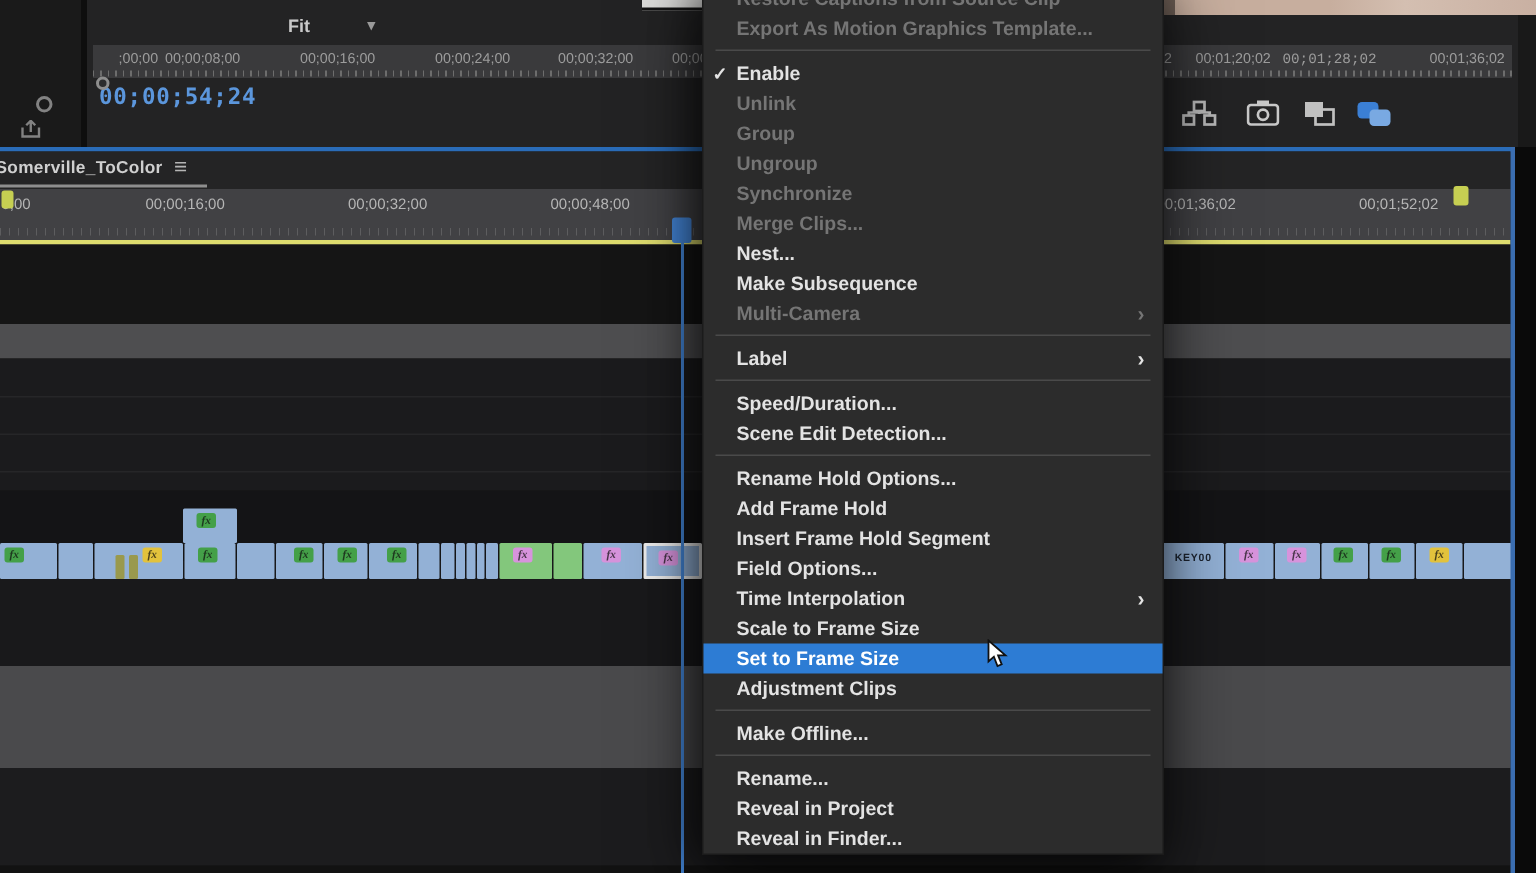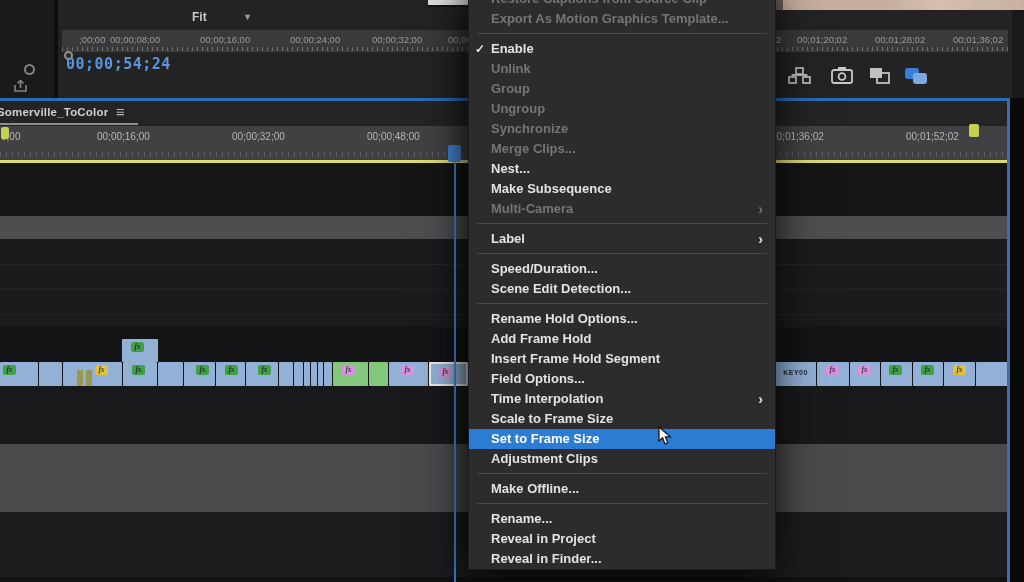--- a/index.html
+++ b/index.html
@@ -114,21 +114,21 @@
     <div class="abs mini-ruler" id="monRuler">
       <div class="ticks"></div>
     <div class="rl" style="left: 1px; margin-left: 16px;">;00;00</div>
         <div class="rl" style="left: 48px;">00;00;08;00</div>
         <div class="rl" style="left: 138px;">00;00;16;00</div>
         <div class="rl" style="left: 228px;">00;00;24;00</div>
         <div class="rl" style="left: 310px;">00;00;32;00</div>
         <div class="rl" style="left: 386px;">00;00;4</div>
         <div class="rl" style="left: 706px;">;02</div>
         <div class="rl" style="left: 735px;">00;01;20;02</div>
-        <div class="rl" style="left: 813px;">00;01;28;02</div>
+        <div class="rl" style="left: 793px; font-family: Liberation Mono, monospace;">00;01;28;02</div>
         <div class="rl" style="left: 891px;">00;01;36;02</div>
       </div>
     <div class="abs grip-circle"></div>
 
     <div class="abs mon-icon" style="left:788px">
       <svg width="24" height="20" viewBox="0 0 24 20">
           <g fill="none" stroke="#b8b8b8" stroke-width="1.8">
             <rect x="8" y="2" width="7" height="6"></rect>
             <rect x="1" y="11" width="7" height="6"></rect>
             <rect x="15" y="11" width="7" height="6"></rect>

